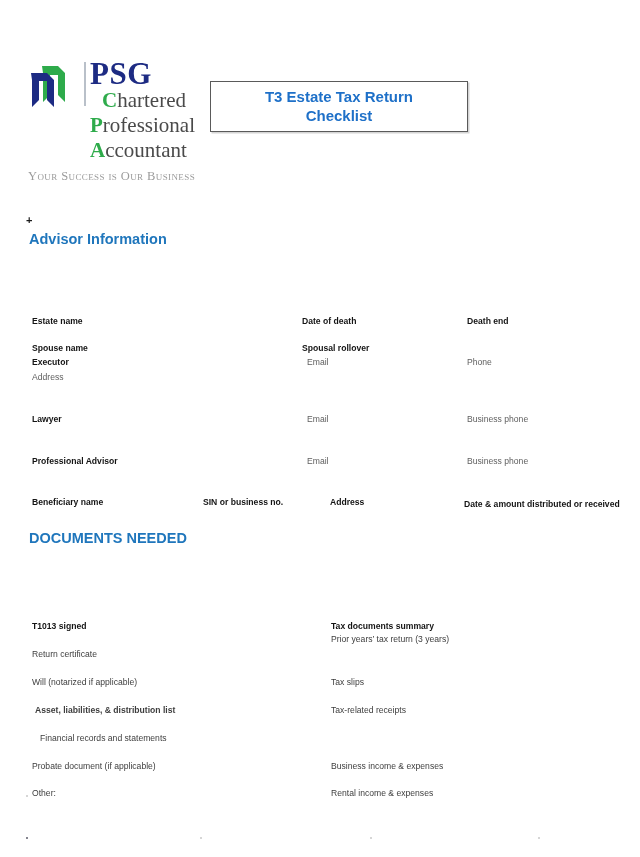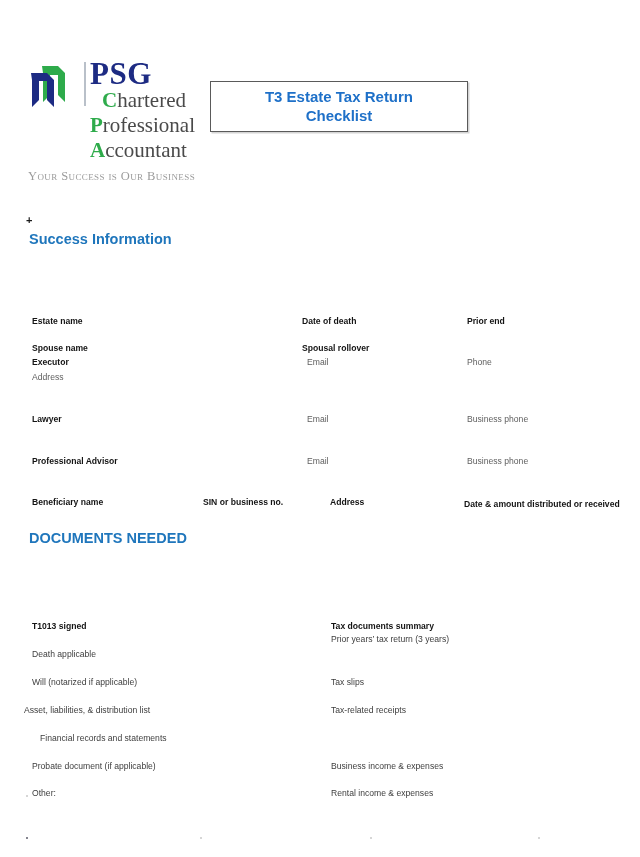--- a/index.html
+++ b/index.html
@@ -203,25 +203,25 @@
   </div>
 
   <div id="logo-tagline">Your Success is Our Business</div>
 
   <div id="title-box">
     <div id="title-text">T3 Estate Tax Return
 Checklist</div>
   </div>
 
   <div class="plus-mark" id="plus-estate-information">+</div>
-  <div class="section-head" id="estate-information-heading">Success Information</div>
+  <div class="section-head" id="estate-information-heading">Advisor Information</div>
 
   <div class="f bold" style="left:32px;  top:272px;">Estate name</div>
   <div class="f bold" style="left:302px; top:272px;">Date of death</div>
-  <div class="f bold" style="left:467px; top:272px;">Prior end</div>
+  <div class="f bold" style="left:467px; top:272px;">Death end</div>
 
   <div class="f bold" style="left:32px;  top:299px;">Spouse name</div>
   <div class="f bold" style="left:302px; top:299px;">Spousal rollover</div>
   <div class="f bold" style="left:32px;  top:313px;">Executor</div>
   <div class="f light" style="left:307px; top:313px;">Email</div>
   <div class="f light" style="left:467px; top:313px;">Phone</div>
   <div class="f light" style="left:32px;  top:328px;">Address</div>
 
   <div class="f bold" style="left:32px;  top:370px;">Lawyer</div>
   <div class="f light" style="left:307px; top:370px;">Email</div>
@@ -232,23 +232,23 @@
   <div class="f light" style="left:467px; top:412px;">Business phone</div>
 
   <div class="f bold" style="left:32px;  top:453px;">Beneficiary name</div>
   <div class="f bold" style="left:203px; top:453px;">SIN or business no.</div>
   <div class="f bold" style="left:330px; top:453px;">Address</div>
   <div class="f bold" style="left:464px; top:455px;">Date &amp; amount distributed or received</div>
 
   <div class="section-head" id="documents-needed-heading">DOCUMENTS NEEDED</div>
 
   <div class="f bold" style="left:32px; top:577px;">T1013 signed</div>
-  <div class="f reg" style="left:32px; top:605px;">Death applicable</div>
+  <div class="f reg" style="left:32px; top:605px;">Return certificate</div>
   <div class="f reg" style="left:32px; top:633px;">Will (notarized if applicable)</div>
-  <div class="f reg" style="left:24px; top:661px;">Asset, liabilities, &amp; distribution list</div>
+  <div class="f reg" style="left:35px; top:661px;font-weight:bold;">Asset, liabilities, &amp; distribution list</div>
   <div class="f reg" style="left:40px; top:689px;">Financial records and statements</div>
   <div class="f reg" style="left:32px; top:717px;">Probate document (if applicable)</div>
   <div class="f reg" style="left:32px; top:744px;">Other:</div>
 
   <div class="f bold" style="left:331px; top:577px;">Tax documents summary</div>
   <div class="f reg wrap" style="left:331px; top:590px;">Prior years’ tax return (3 years)</div>
   <div class="f reg" style="left:331px; top:633px;">Tax slips</div>
   <div class="f reg" style="left:331px; top:661px;">Tax-related receipts</div>
   <div class="f reg" style="left:331px; top:717px;">Business income &amp; expenses</div>
   <div class="f reg" style="left:331px; top:744px;">Rental income &amp; expenses</div>

